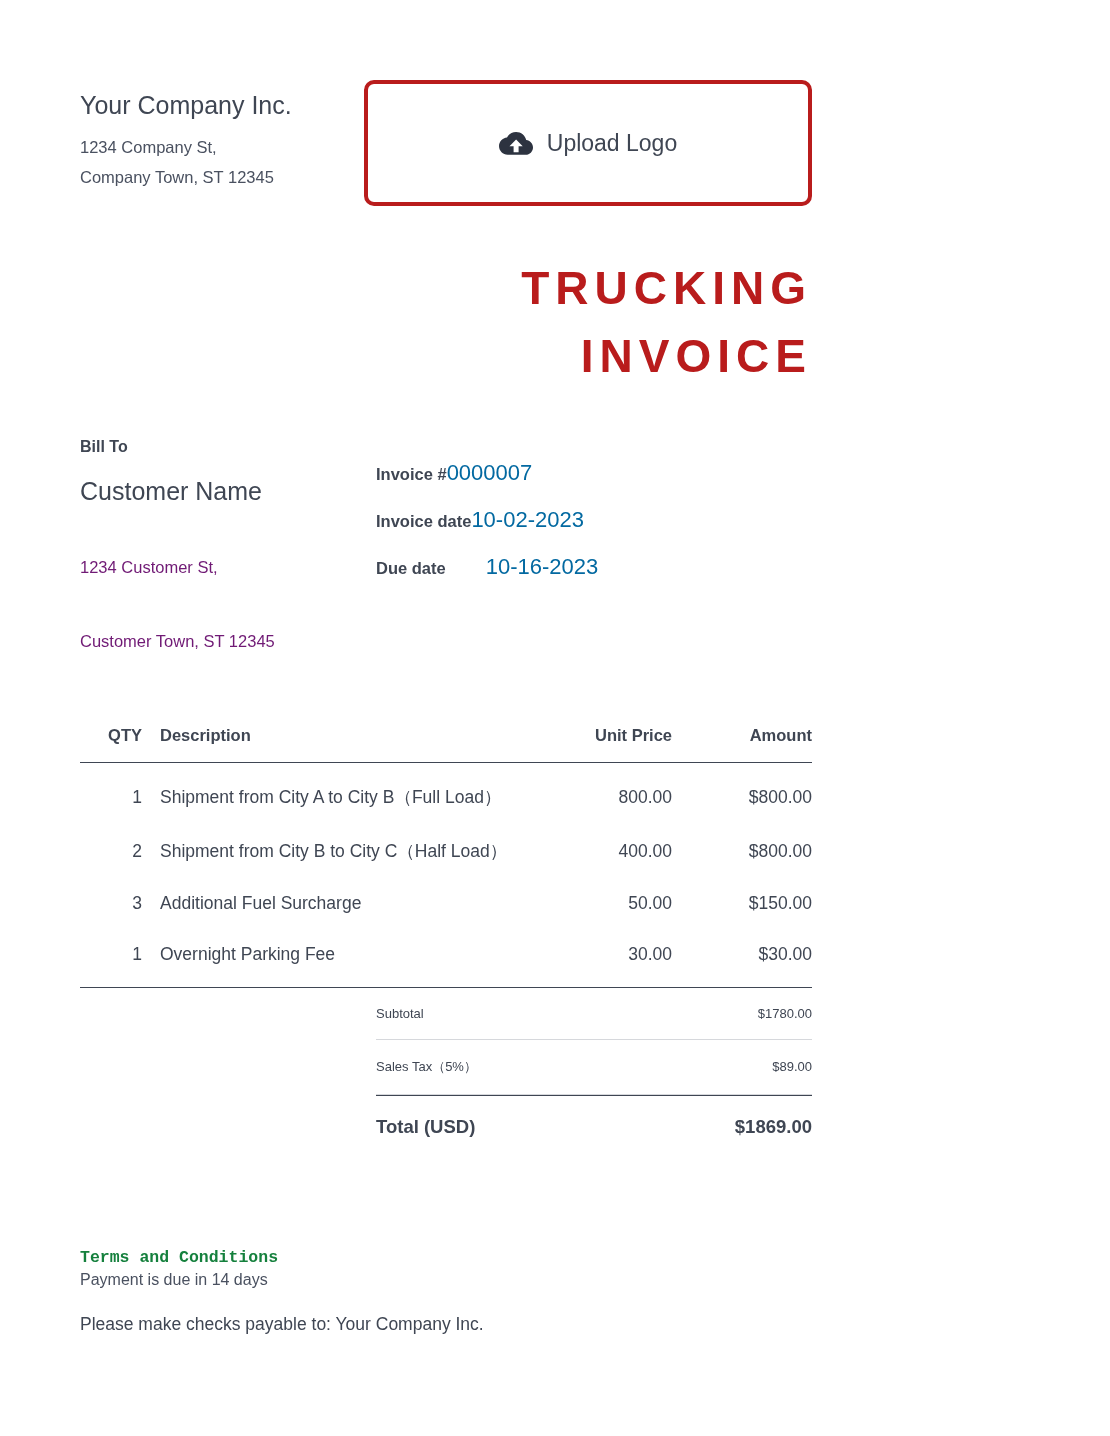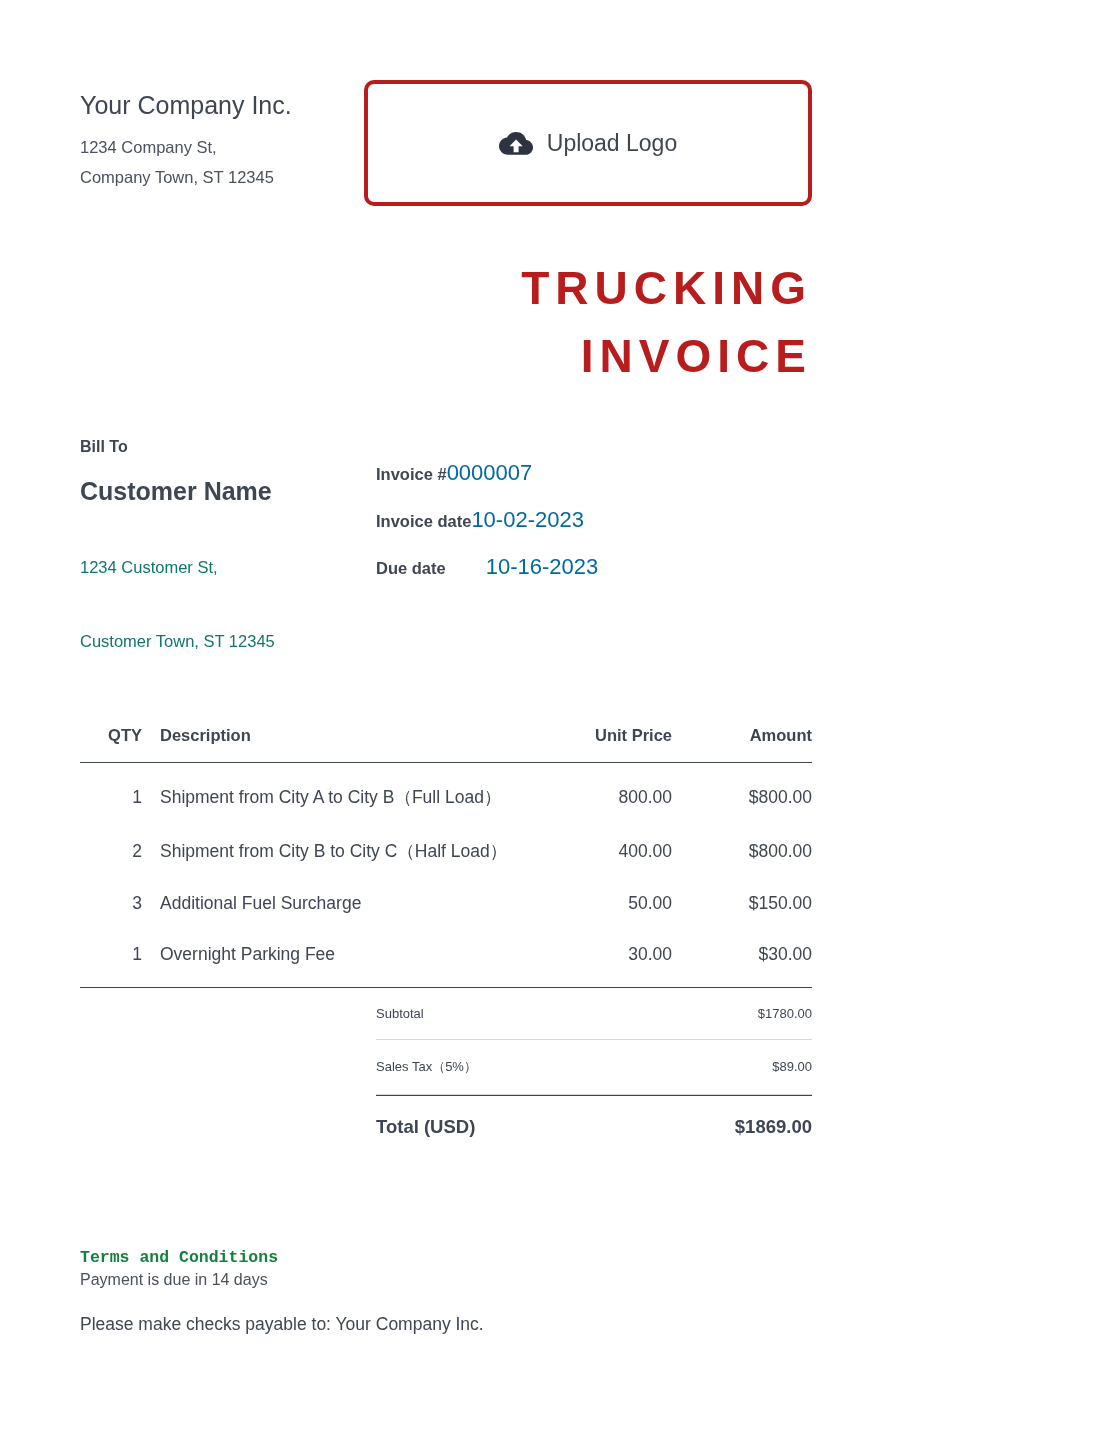--- a/index.html
+++ b/index.html
@@ -82,28 +82,28 @@
   }
   .bill-to-label {
     font-size: 16px;
     font-weight: bold;
     color: #3f4653;
     margin-bottom: 18px;
   }
   .customer-name {
     font-size: 25px;
     line-height: 34px;
-    font-weight: 700;
+    font-weight: 400;
     color: #3f4653;
     margin-bottom: 12px;
   }
   .customer-addr {
     font-size: 16.5px;
     line-height: 30px;
-    color: #0f766e;
+    color: #701a75;
     margin-top: 44px;
   }
   .meta {
     width: 436px;
     margin-top: 22px;
   }
   .meta-row {
     display: flex;
     justify-content: flex-start;
     align-items: baseline;

